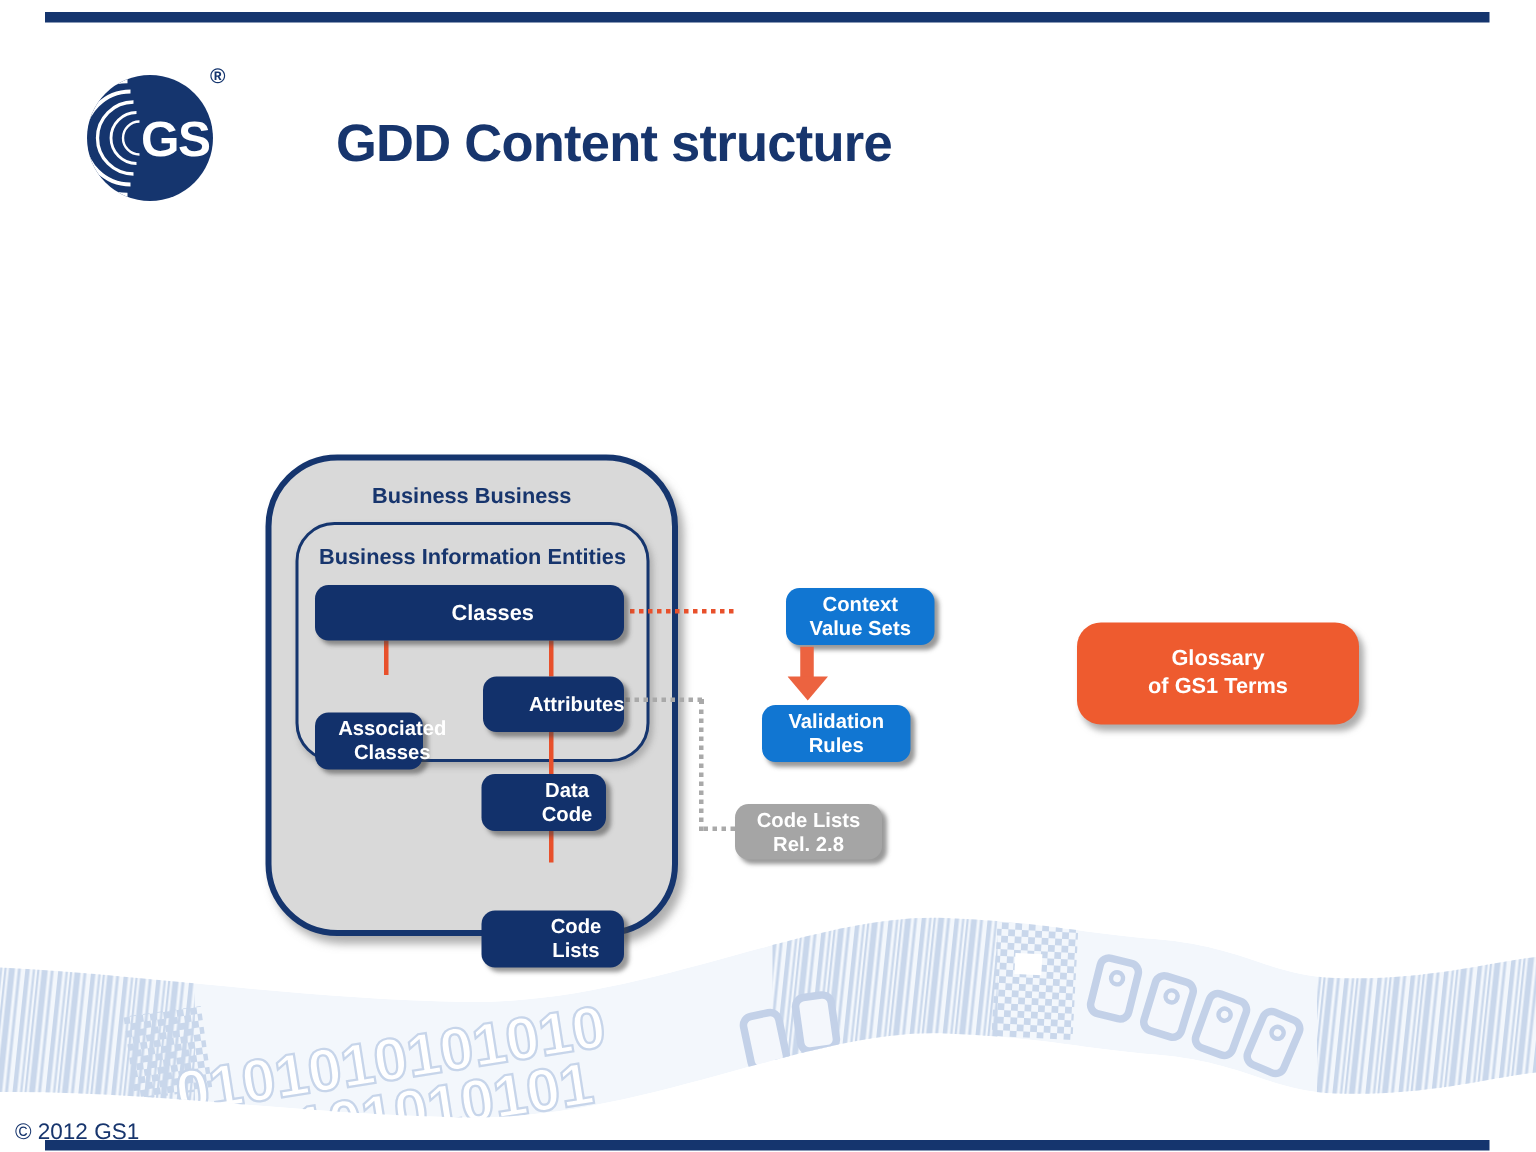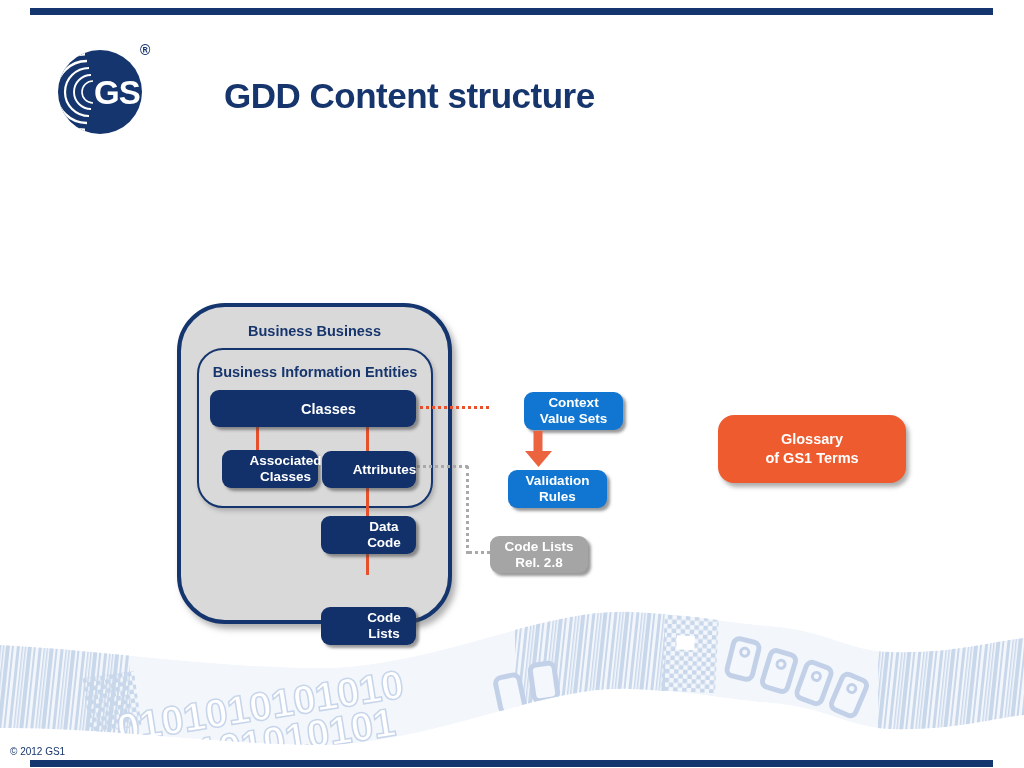--- a/index.html
+++ b/index.html
@@ -43,41 +43,41 @@
     box-shadow:3px 3px 3px rgba(70,70,70,0.55);font-size:13.5px;line-height:16px;
     box-sizing:border-box;
   }
   .navy{background:var(--navy);padding-left:31px;}
   .blue{background:var(--bright-blue);}
   .grayb{background:var(--gray-box);}
   .orangeb{background:var(--orange);border-radius:16px;font-size:14.5px;line-height:19px;
     box-shadow:3px 4px 4px rgba(120,120,120,0.6);}
 
   .n-classes{left:210px;top:390px;width:206px;height:37px;font-size:14.5px;}
-  .n-assoc{left:210px;top:450px;width:96px;height:38px;margin-left:12px;}
+  .n-assoc{left:210px;top:475px;width:72px;height:38px;}
   .n-attr{left:322px;top:451px;width:94px;height:37px;}
-  .n-dtypes{left:321px;top:516px;width:95px;height:38px;}
+  .n-dtypes{left:321px;top:516px;width:83px;height:38px;}
   .n-clists{left:321px;top:607px;width:95px;height:38px;}
   .n-context{left:489px;top:392px;width:99px;height:38px;margin-left:35px;}
   .n-valid{left:508px;top:470px;width:99px;height:38px;}
   .n-clrel{left:490px;top:536px;width:98px;height:37px;}
   .n-gloss{left:718px;top:415px;width:188px;height:68px;}
 
   
   .vline{width:3px;background:var(--connector);}
   .c1{left:256px;top:427px;height:23px;}
   .c2{left:366px;top:427px;height:24px;}
   .c3{left:366px;top:488px;height:28px;}
   .c4{left:366px;top:553px;height:22px;}
   .dot-orange{left:420px;top:406px;width:69px;height:0;border-top:3px dotted var(--connector);}
   .gdh1{left:417px;top:465px;width:51px;height:0;border-top:3px dotted var(--dotted-gray);}
   .gdv{left:466px;top:466px;width:0;height:88px;border-left:3px dotted var(--dotted-gray);}
   .gdh2{left:469px;top:551px;width:21px;height:0;border-top:3px dotted var(--dotted-gray);}
 
-  .copyright{left:10px;top:746px;font-size:10px;color:var(--title-navy);}
+  .copyright{left:10px;top:746px;font-size:15px;color:var(--title-navy);}
 
   
   .bar{fill:var(--band-blue);}
   .bandbase{fill:#f3f7fc;}
   .digits{font-family:"Liberation Sans",sans-serif;font-weight:bold;font-size:40px;
     fill:#ffffff;stroke:#c7d5ea;stroke-width:1.5px;}
   .tag{fill:#f4f7fc;stroke:#c3d1e8;stroke-width:5px;}
   .tagdot{fill:none;stroke:#c3d1e8;stroke-width:3px;}
   .arrfill{fill:var(--arrow-orange);}
   .logotext{font-family:"Liberation Sans",sans-serif;font-weight:bold;fill:#ffffff;}

